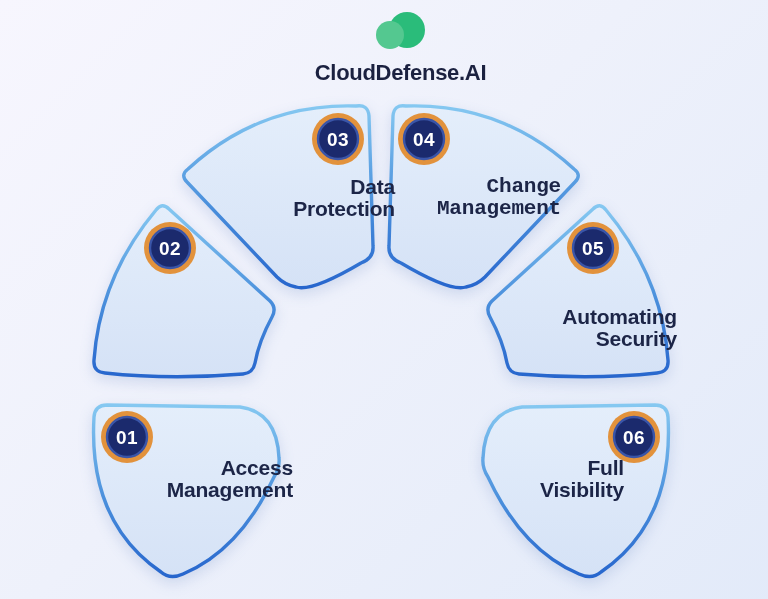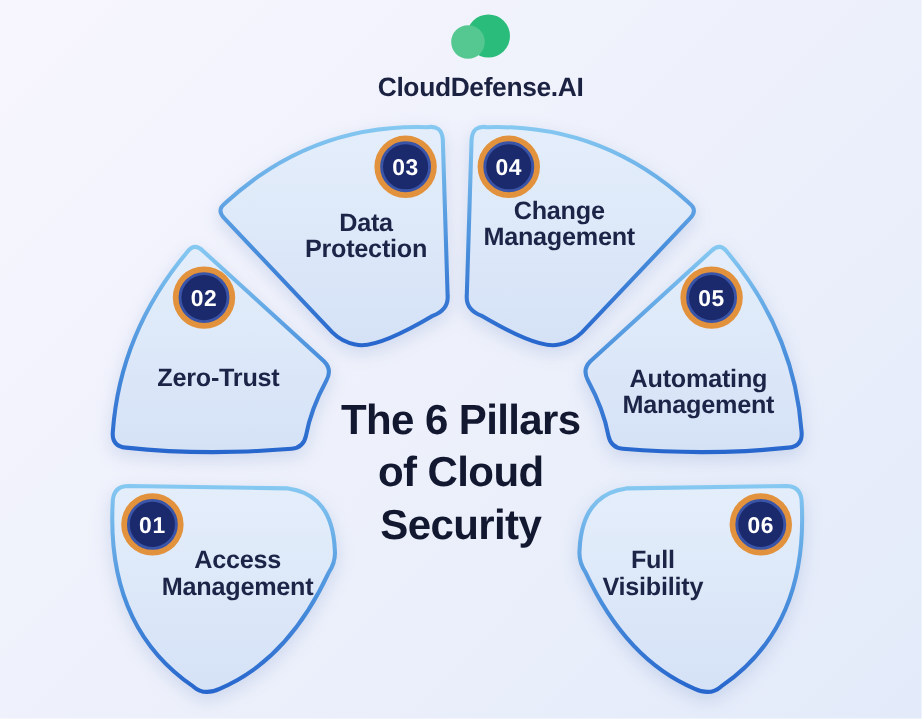--- a/index.html
+++ b/index.html
@@ -15,21 +15,21 @@
     margin-top:2px;font-size:22px;font-weight:800;color:#1b2140;letter-spacing:-0.3px;
   }
   .fan{position:absolute;left:0;top:0;width:768px;height:599px;z-index:1;
        filter:drop-shadow(0 5px 7px rgba(45,90,170,0.16));}
   .petal{fill:url(#petalFill);stroke:url(#petalStroke);stroke-width:3.4;stroke-linejoin:round;}
   .badge-core{stroke:#3a55a8;stroke-width:2.4;}
   .badge-num{fill:#ffffff;font-size:19px;font-weight:700;letter-spacing:0.5px;
              text-anchor:middle;font-family:"Liberation Sans",sans-serif;}
   .petal-label{
     position:absolute;z-index:6;transform:translate(-50%,-50%);
-    text-align:center;font-size:21px;font-weight:700;line-height:1.07;
+    text-align:right;font-size:21px;font-weight:700;line-height:1.07;
     color:#1c2547;white-space:pre-line;letter-spacing:-0.2px;
   }
   .center-title{
     position:absolute;z-index:6;transform:translate(-50%,-50%);
     text-align:center;font-size:35px;font-weight:700;line-height:1.25;
     color:#131831;white-space:pre-line;letter-spacing:-0.5px;
   }
 </style>
 </head>
 <body>
@@ -101,27 +101,23 @@
       <g>
         <circle cx="634" cy="437" r="26" fill="#e2923c"></circle>
         <circle class="badge-core" cx="634" cy="437" r="20" fill="#1b2a6d"></circle>
         <text class="badge-num" x="634" y="444">06</text>
       </g>
     </g>
   </svg>
 
   <div class="petal-label" style="left:198px;top:479px;width:190px;">Access
 Management</div>
-  <div class="petal-label" style="left:182px;top:316px;width:190px;">Zero-Trust</div>
   <div class="petal-label" style="left:305px;top:198px;width:180px;">Data
 Protection</div>
-  <div class="petal-label" style="left:466px;top:188px;width:190px;">Change
+  <div class="petal-label" style="left:466px;top:198px;width:190px;font-family:Liberation Mono, monospace;">Change
 Management</div>
   <div class="petal-label" style="left:582px;top:328px;width:190px;">Automating
-Management</div>
+Security</div>
   <div class="petal-label" style="left:544px;top:479px;width:160px;">Full
 Visibility</div>
 
-  <div class="center-title" style="left:384px;top:394px;width:300px;">The 6 Pillars
-of Cloud
-Security</div>
 
 </div>
 
 </body></html>

